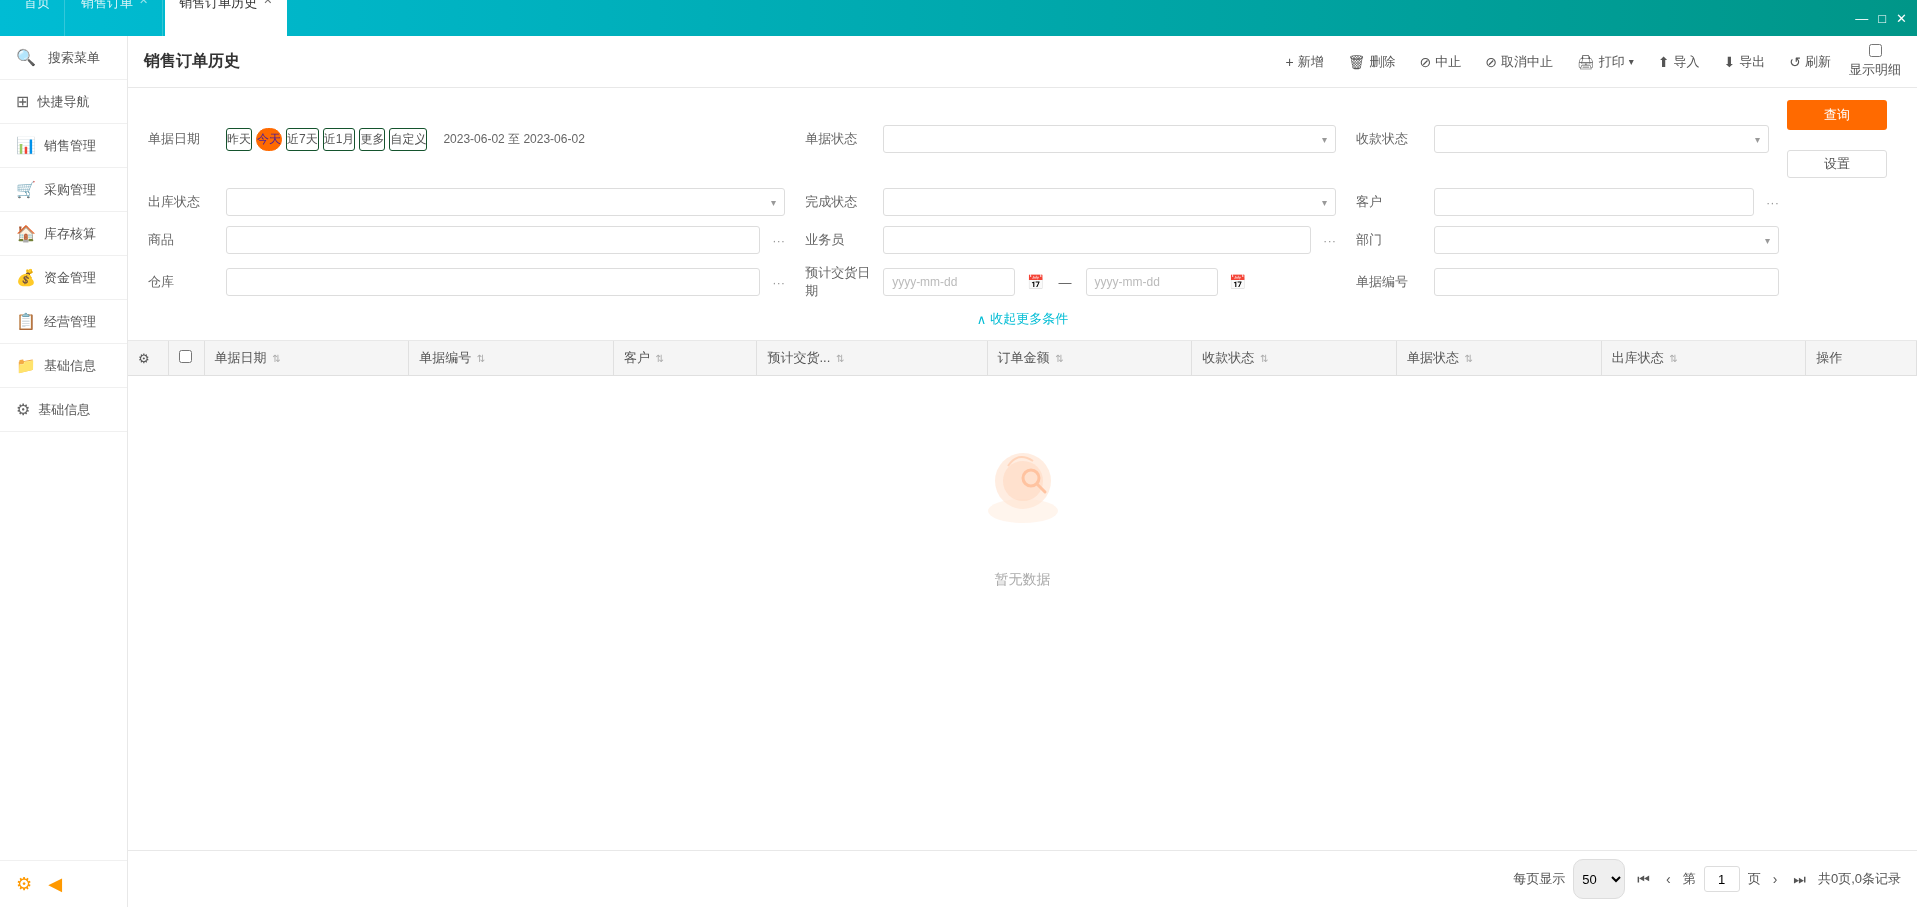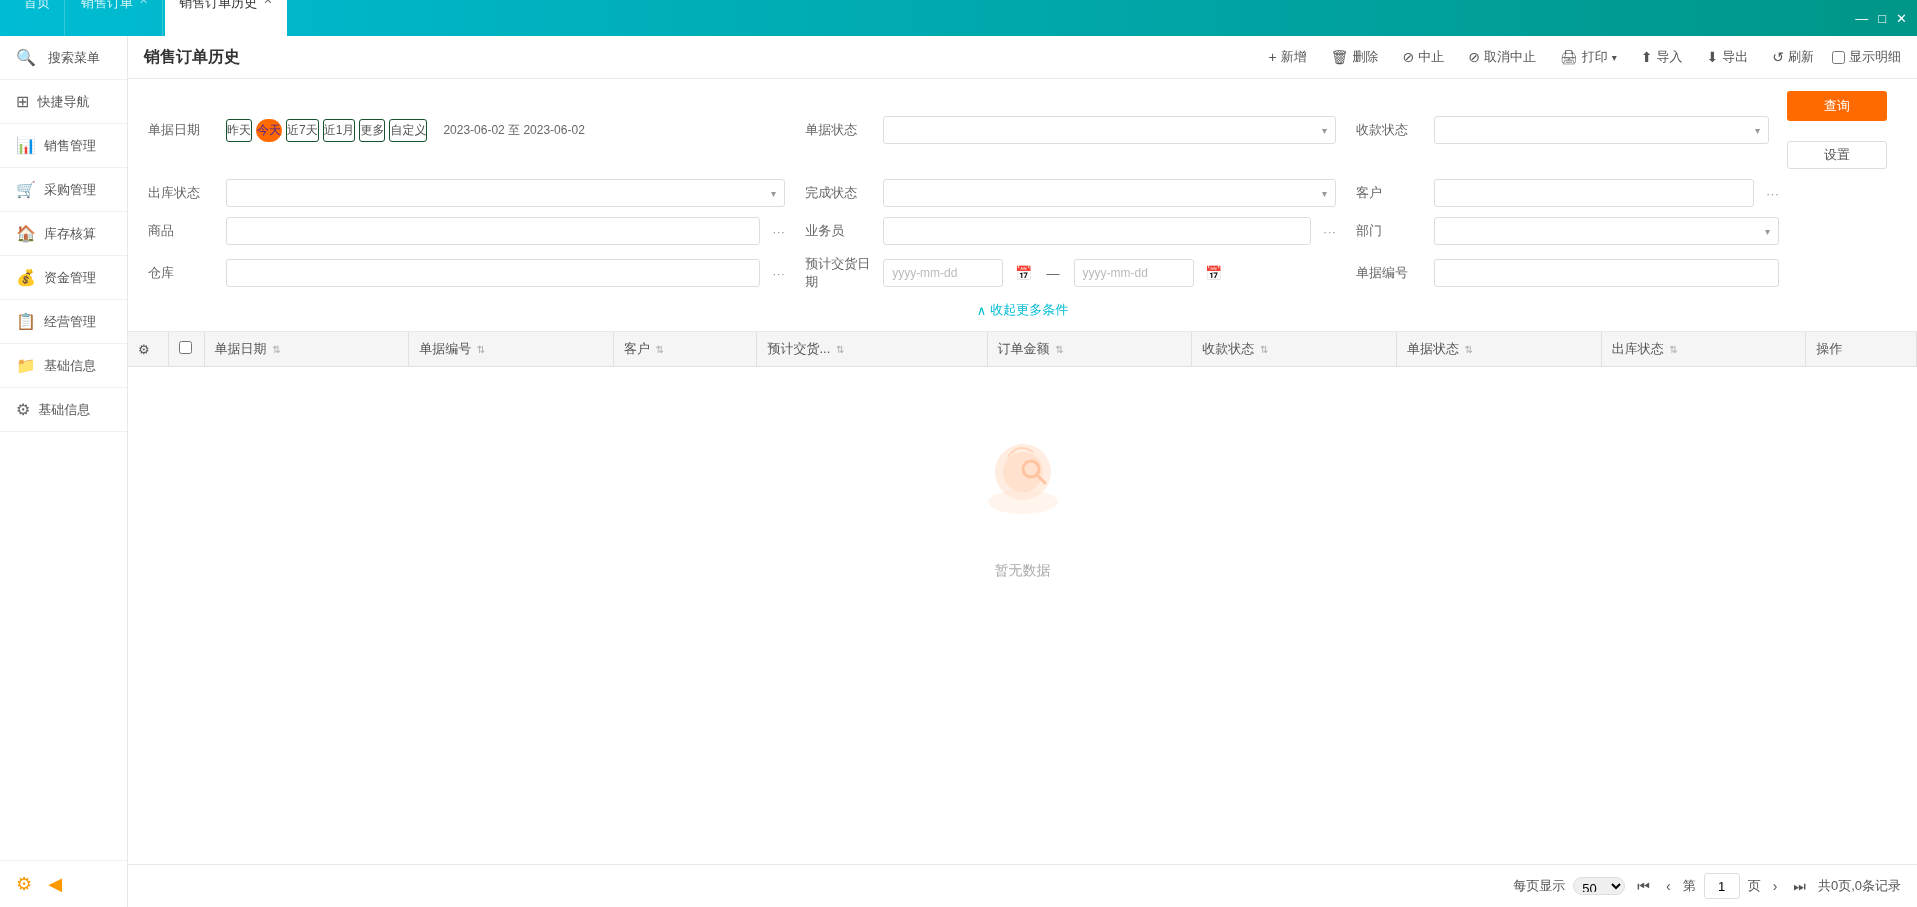--- a/index.html
+++ b/index.html
@@ -51,21 +51,21 @@
       padding: 8px 16px; background: white; border-bottom: 1px solid #e8e8e8; flex-shrink: 0;
     }
     .toolbar-title { font-size: 16px; font-weight: bold; color: #333; }
     .toolbar-actions { display: flex; align-items: center; gap: 12px; }
     .toolbar-btn {
       display: flex; align-items: center; gap: 4px; cursor: pointer;
       color: #555; font-size: 13px; padding: 4px 6px;
     }
     .toolbar-btn .btn-icon { font-size: 14px; }
     .toolbar-btn.has-dropdown::after { content: '▾'; font-size: 10px; }
-    .display-toggle { display: flex; align-items: center; gap: 4px; font-size: 13px; color: #555; }
+    .display-toggle { display: flex; align-items: center; gap: 4px; font-size: 13px; color: #555; flex-direction: column; }
     .display-toggle input { cursor: pointer; }
 
     
     .filter-area {
       background: white; padding: 12px 20px; border-bottom: 1px solid #e8e8e8; flex-shrink: 0;
     }
     .filter-row { display: flex; align-items: center; margin-bottom: 10px; gap: 0; }
     .filter-label { width: 70px; color: #666; font-size: 13px; flex-shrink: 0; }
     .date-btns { display: flex; align-items: center; gap: 4px; margin-right: 8px; }
     .date-btn {
@@ -80,21 +80,21 @@
       display: flex; align-items: center; justify-content: space-between;
     }
     .filter-select-arrow { color: #999; font-size: 10px; }
     .filter-input {
       flex: 1; height: 28px; border: 1px solid #ddd; border-radius: 3px;
       padding: 0 8px; color: #999; background: white;
     }
     .filter-dots { color: #999; cursor: pointer; margin-left: 4px; }
     .filter-date-input {
       height: 28px; border: 1px solid #ddd; border-radius: 3px;
-      padding: 0 8px; color: #bbb; width: 120px; display: flex; align-items: center;
+      padding: 0 8px; color: #bbb; width: 132px; display: flex; align-items: center;
     }
     .filter-date-sep { margin: 0 6px; color: #555; }
     .cal-icon { color: #ff9800; cursor: pointer; font-size: 14px; margin-left: 4px; }
     .collapse-btn {
       display: flex; align-items: center; gap: 4px; color: #00bcd4;
       cursor: pointer; font-size: 12px; justify-content: center; margin-top: 4px;
     }
 
     .filter-col { flex: 1; display: flex; align-items: center; gap: 8px; padding: 0 10px; }
     .filter-col:first-child { padding-left: 0; }
@@ -132,21 +132,21 @@
     .empty-text { font-size: 14px; color: #aaa; }
 
     
     .table-footer {
       display: flex; align-items: center; justify-content: flex-end;
       padding: 8px 16px; background: white; border-top: 1px solid #e8e8e8;
       gap: 8px; flex-shrink: 0; font-size: 13px; color: #555;
     }
     .page-size-select {
       border: 1px solid #ddd; border-radius: 10px; padding: 2px 4px;
-      height: 18px; font-size: 13px;
+      height: 40px; font-size: 13px;
     }
     .page-btn { cursor: pointer; color: #555; padding: 2px 4px; font-size: 14px; }
     .page-input {
       width: 36px; height: 26px; border: 1px solid #ddd; border-radius: 3px;
       text-align: center; font-size: 13px;
     }
 
     .search-menu-icon { font-size: 16px; margin-right: 4px; }
   </style>
 </head>

